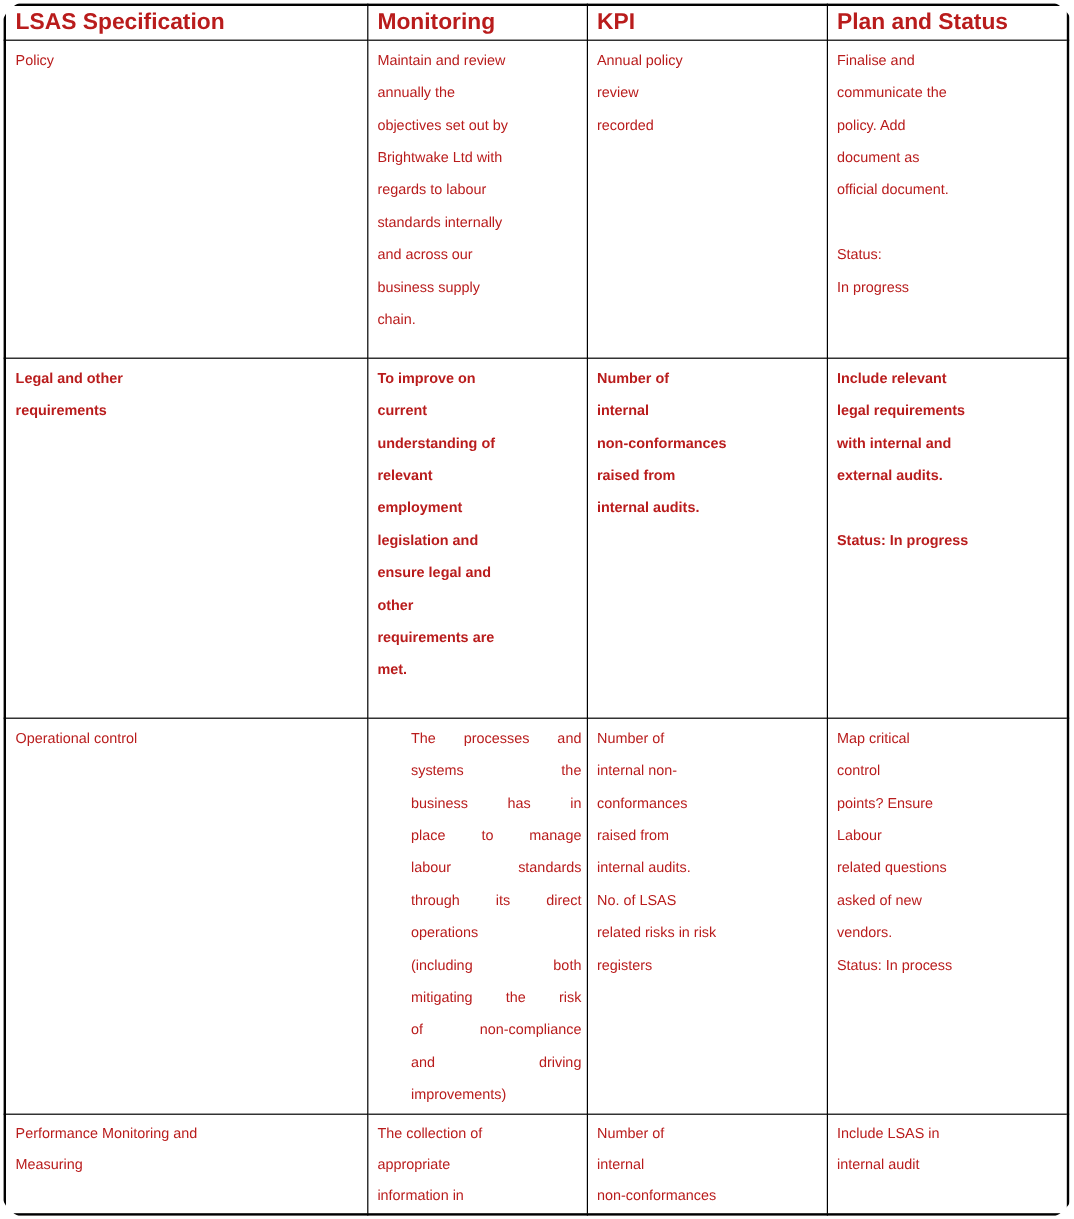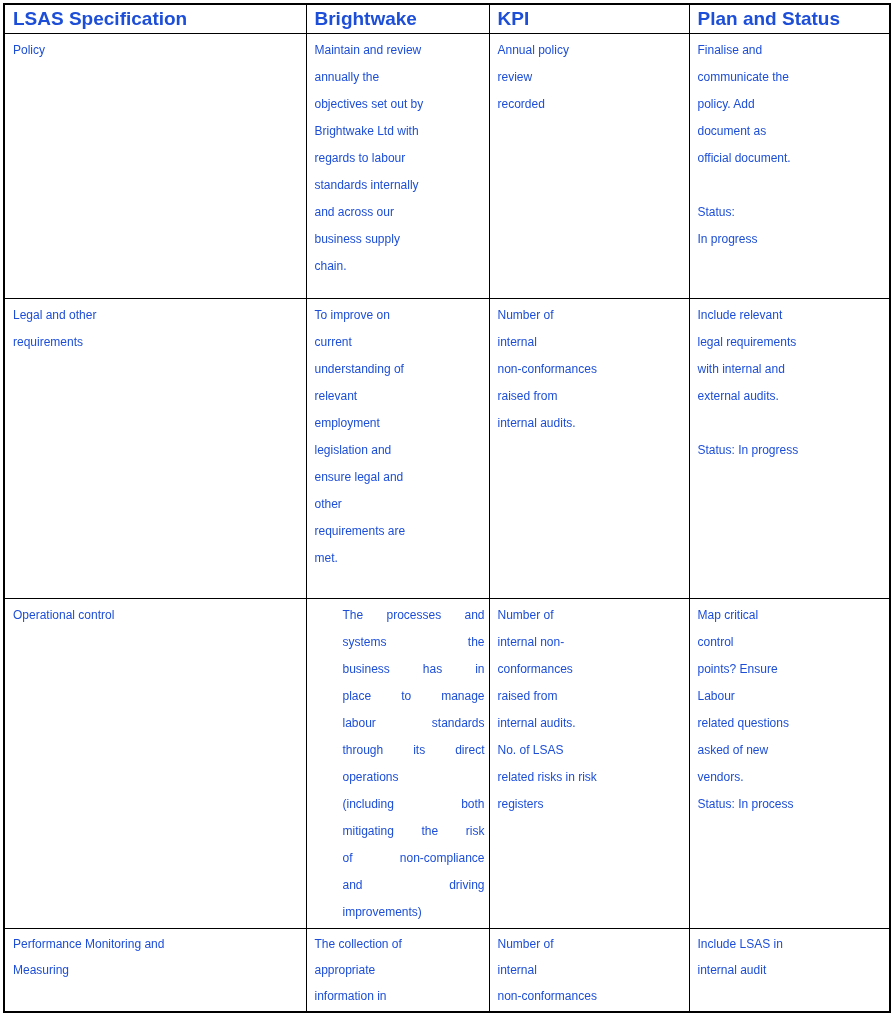--- a/index.html
+++ b/index.html
@@ -8,21 +8,22 @@
     background: #ffffff;
   }
   .page {
     width: 895px;
     height: 1016px;
     overflow: hidden;
     box-sizing: border-box;
     padding: 3px 0 0 3px;
     background: #ffffff;
     font-family: "Liberation Sans", sans-serif;
-    color: #1d4ed8;
+    color: #b91c1c;
+    border-radius: 27px;
   }
   table.lsas {
     border-collapse: collapse;
     table-layout: fixed;
     width: 886px;
     border: 2px solid #000000;
   }
   table.lsas th,
   table.lsas td {
     border: 1px solid #000000;
@@ -37,21 +38,21 @@
   table.lsas thead th {
     font-weight: bold;
     text-align: left;
     font-size: 19px;
     line-height: 24px;
     padding-top: 2px;
     padding-bottom: 2px;
     height: 29px;
   }
   tr.r0 { height: 265px; }
-  tr.r1 { height: 300px; }
+  tr.r1 { height: 300px; font-weight: bold; }
   tr.r2 { height: 330px; }
   tr.r3 { height: 80px; padding-left: 28px; }
   tr.r3 td { line-height: 26px; padding-top: 2px; }
   
   td.justified { white-space: normal; }
   .jline {
     white-space: normal;
     text-align: justify;
     text-align-last: justify;
     margin-left: 28px;
@@ -65,21 +66,21 @@
   <table class="lsas">
     <colgroup>
       <col style="width:302px">
       <col style="width:183px">
       <col style="width:200px">
       <col style="width:201px">
     </colgroup>
     <thead>
       <tr>
         <th>LSAS Specification</th>
-        <th>Brightwake</th>
+        <th>Monitoring</th>
         <th>KPI</th>
         <th>Plan and Status</th>
       </tr>
     </thead>
     <tbody>
       <tr class="r0">
         <td>Policy</td>
         <td>Maintain and review
 annually the
 objectives set out by

